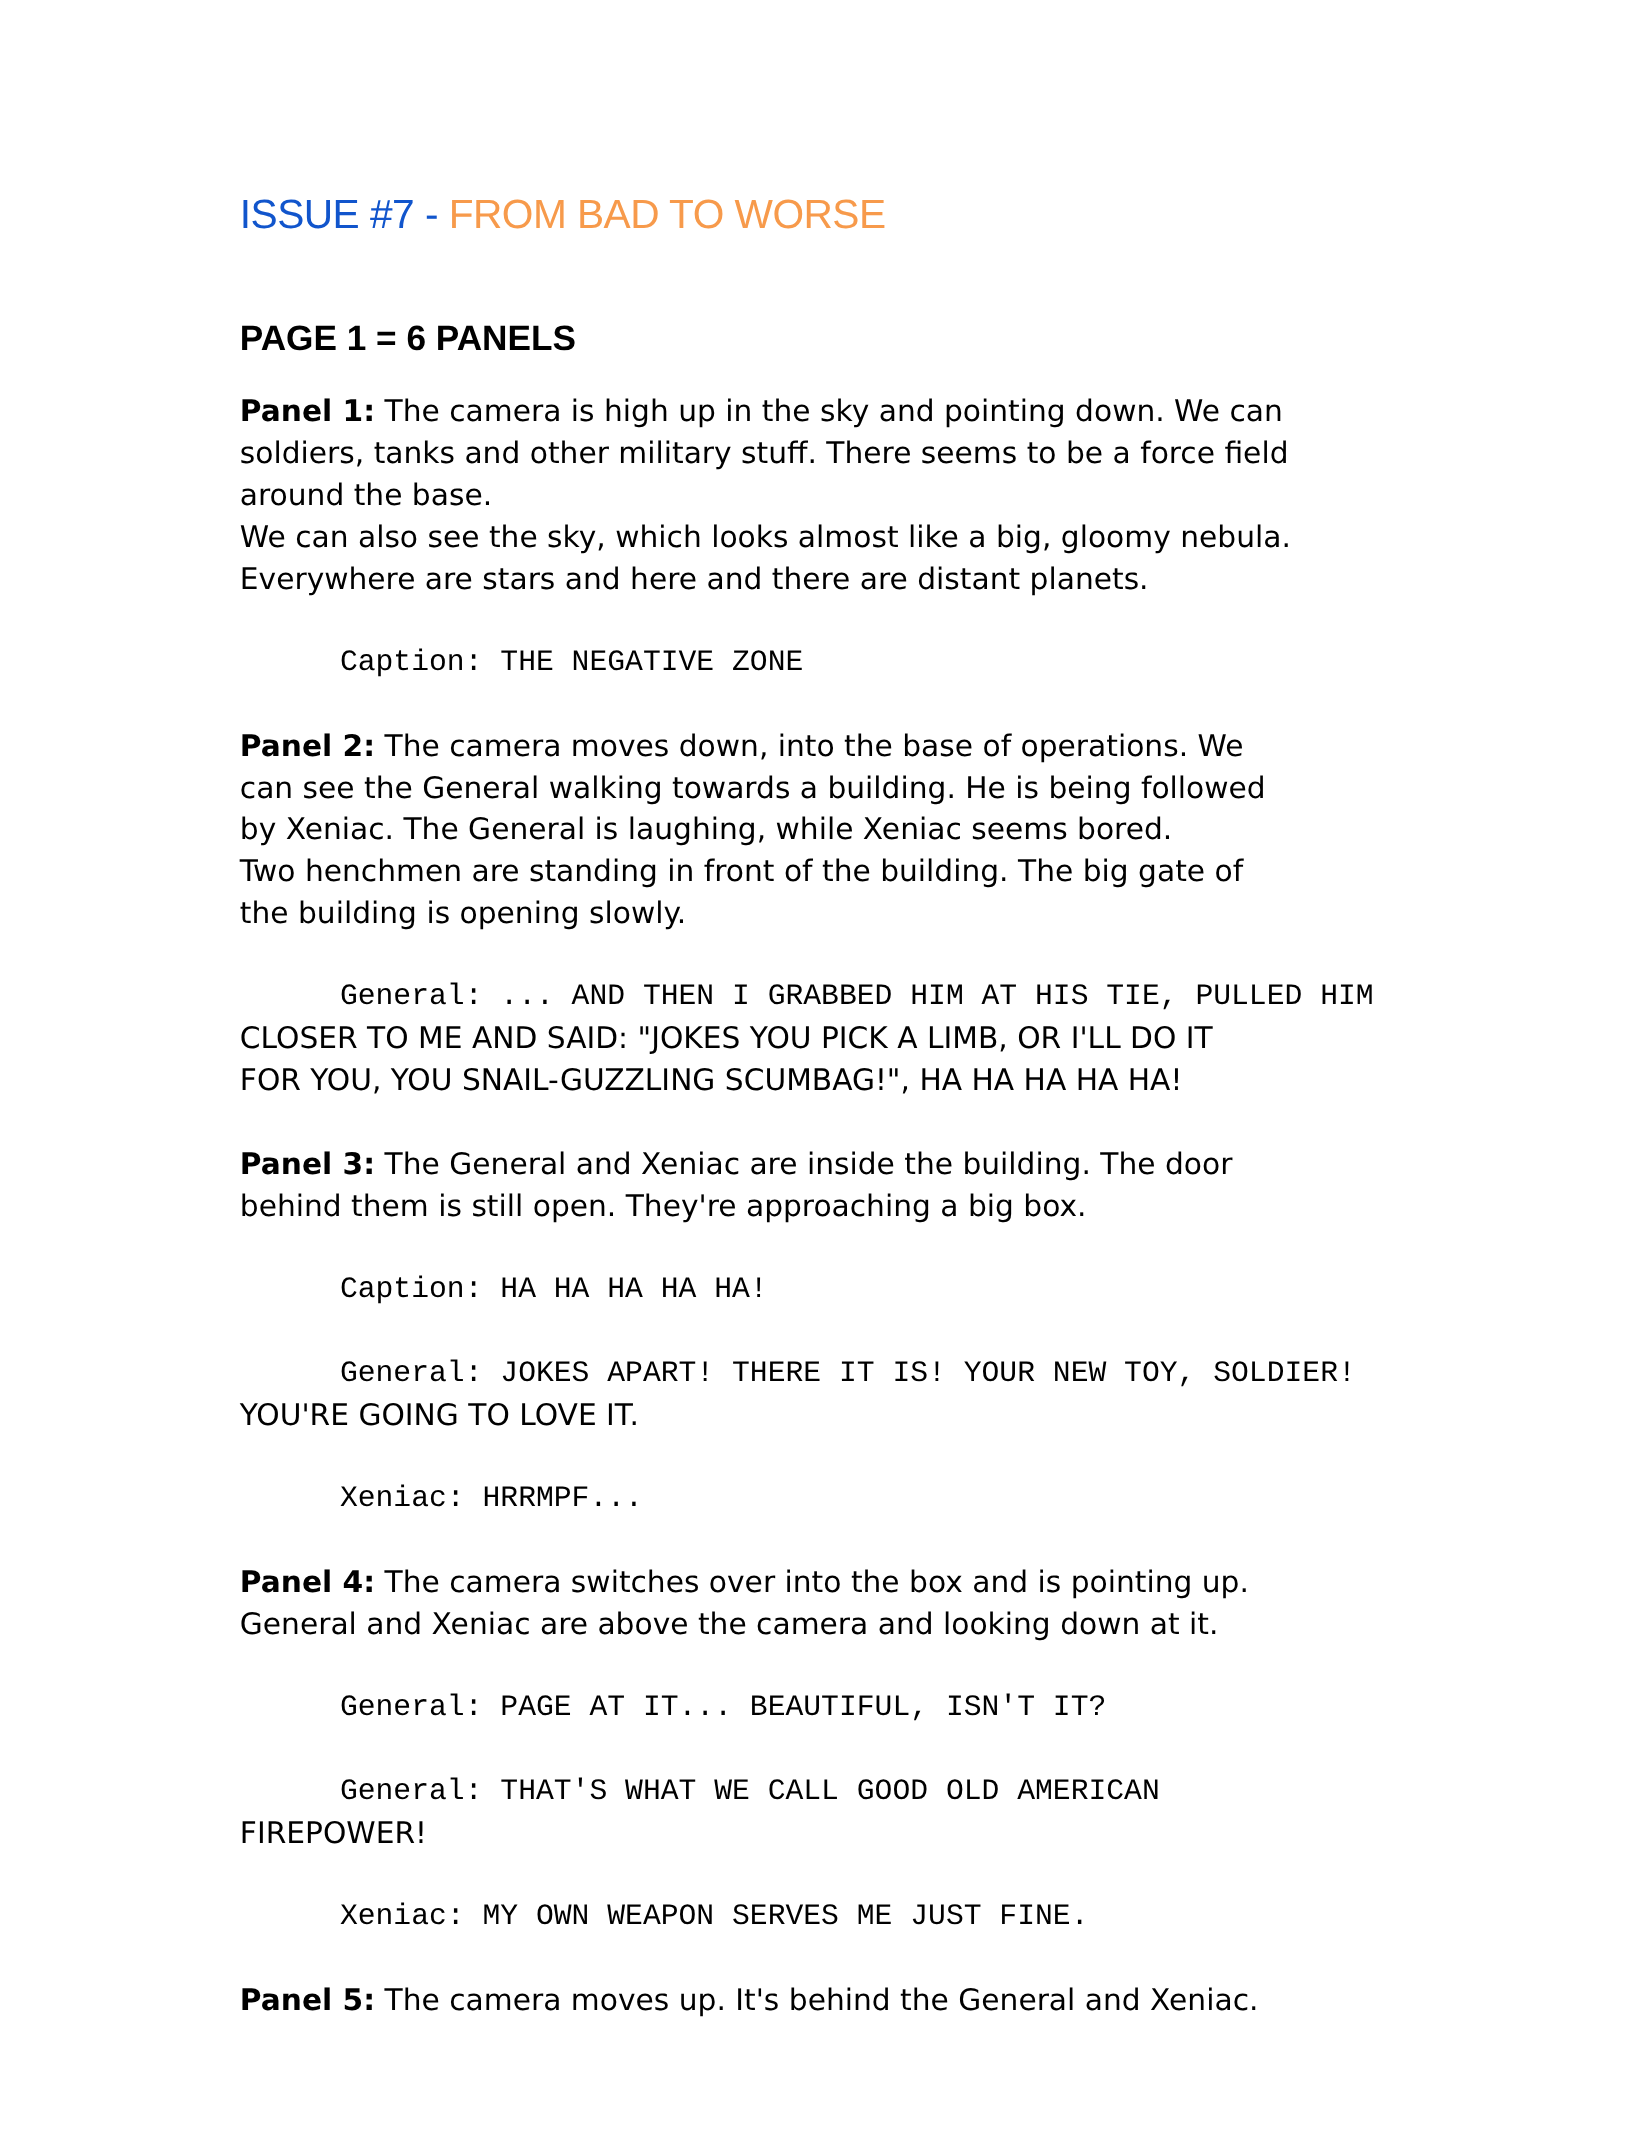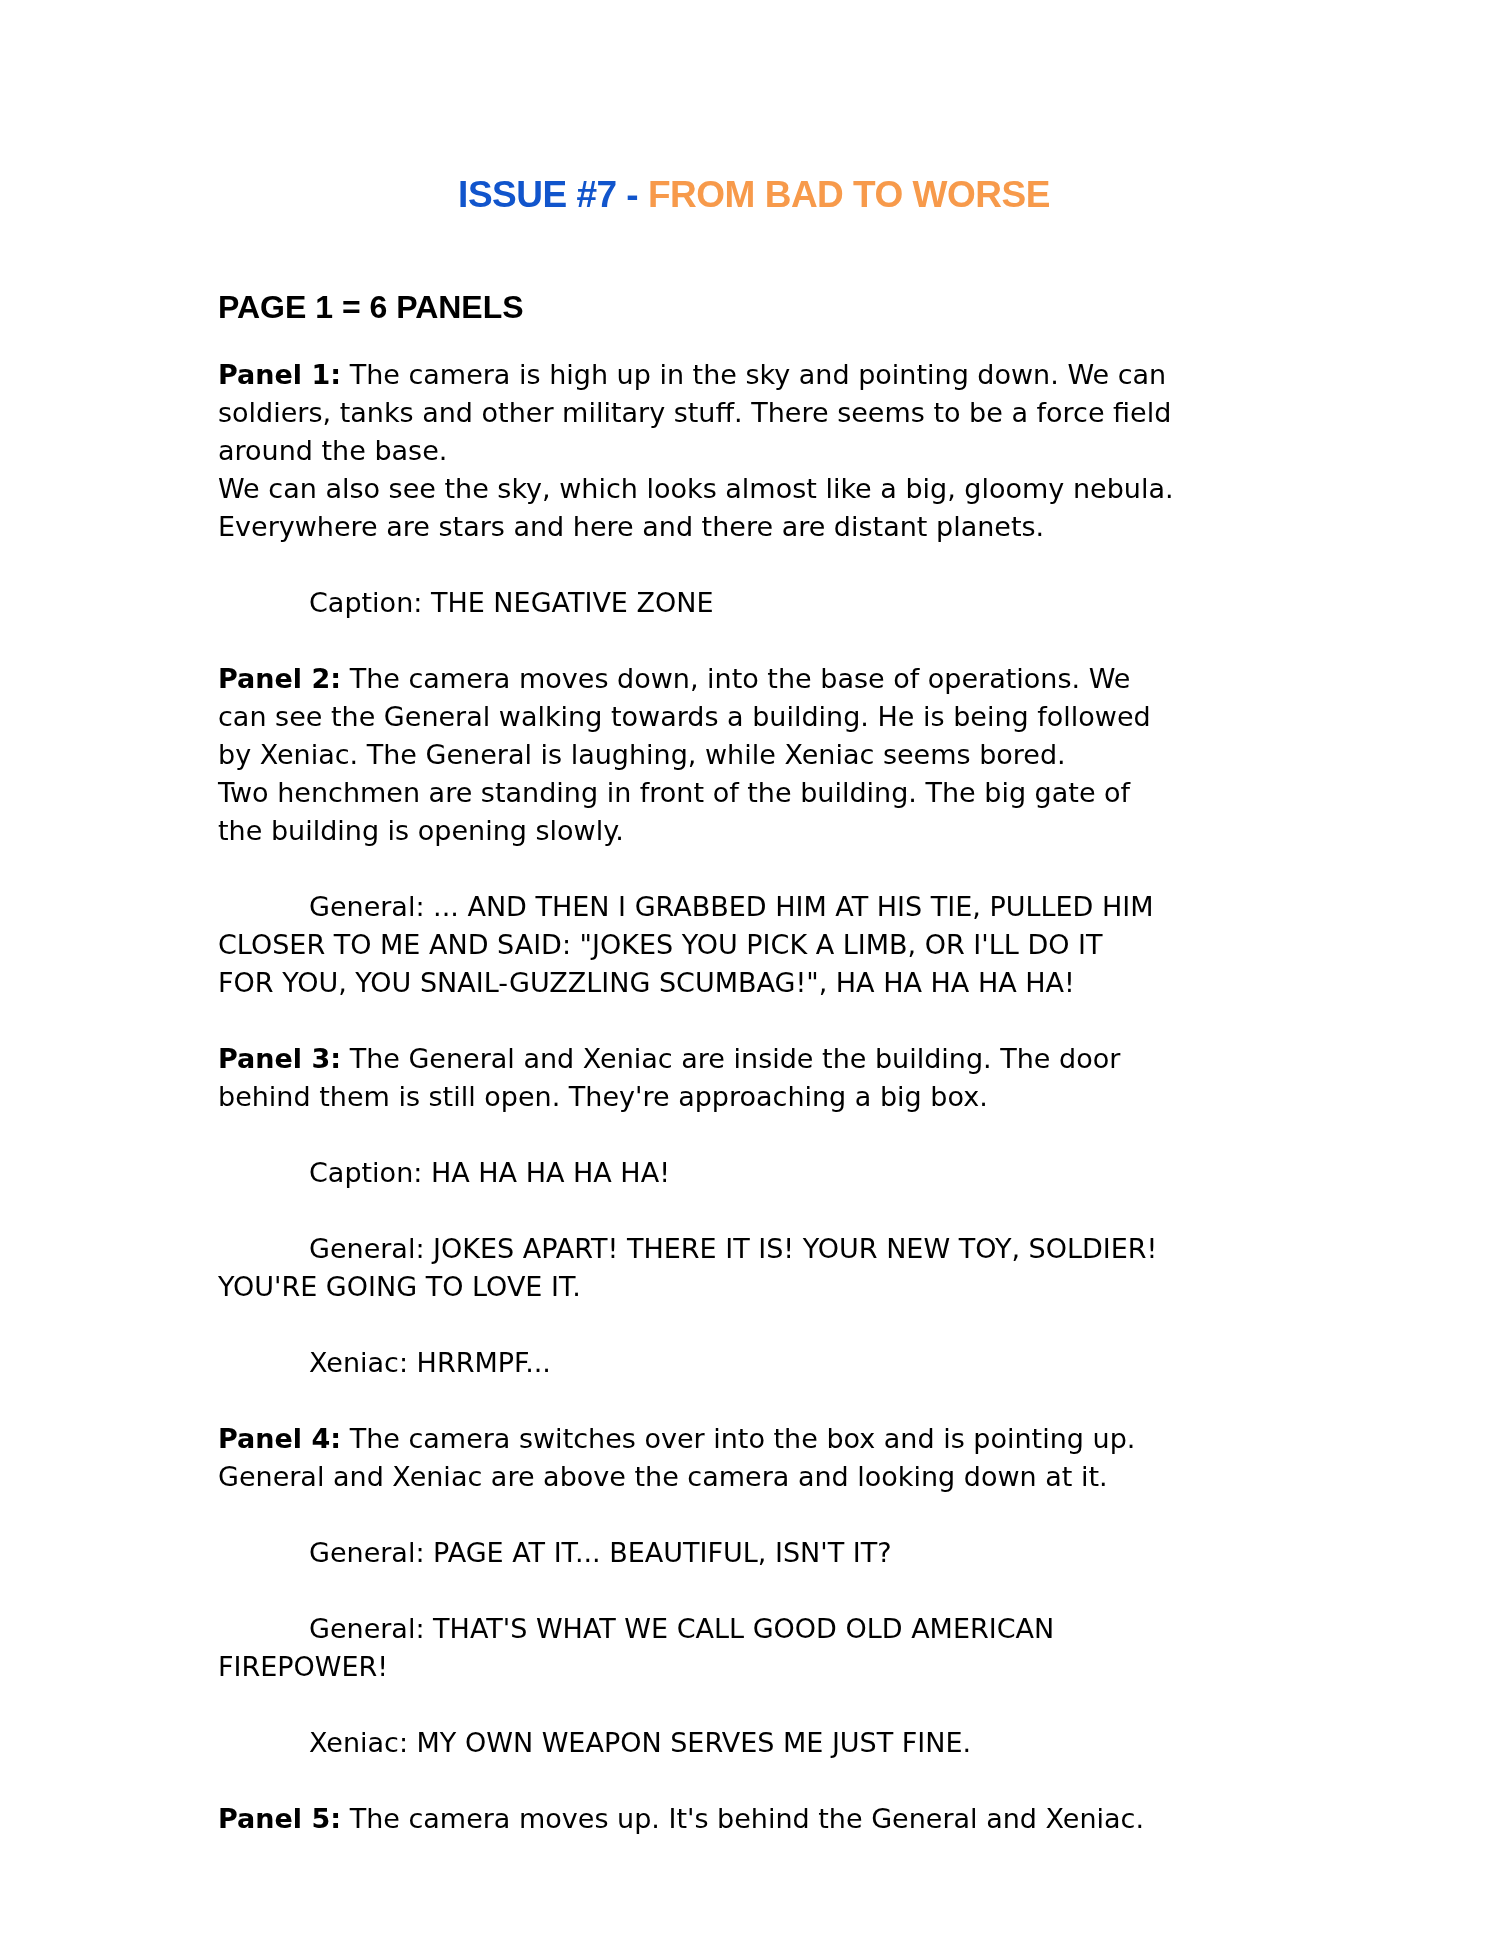--- a/index.html
+++ b/index.html
@@ -17,41 +17,40 @@
     background: var(--page-bg, #ffffff);
     font-family: "DejaVu Sans", sans-serif;
     font-size: 27px;
     line-height: 38px;
     color: var(--body-color, #000000);
   }
   .doc-title {
     font-family: "Liberation Sans", sans-serif;
     font-size: 37px;
     line-height: 50px;
-    font-weight: 700;
+    font-weight: 400;
     letter-spacing: -0.5px;
     margin: 0 0 68px 0;
     white-space: nowrap;
-    text-align: center;
   }
   .doc-title .issue   { color: var(--issue-color, #1155cc); }
   .doc-title .subtitle{ color: var(--subtitle-color, #f79a4b); }
   .page-heading {
     font-family: "Liberation Sans", sans-serif;
     font-size: 32px;
     line-height: 38px;
     font-weight: 700;
     text-underline-offset: 5px;
     text-decoration-thickness: 3px;
     margin: 0 0 30px 0;
     white-space: nowrap;
   }
   .para { margin: 0 0 38px 0; }
   .line { white-space: nowrap; }
-  .line.tab { padding-left: 91px; }
+  .line.tab { padding-left: 91px; font-family: Liberation Mono, monospace; }
   .panel-label { font-weight: 700; }
 </style>
 </head>
 <body>
 
 <div class="page">
   <div class="doc-title">
     <span class="issue">ISSUE #7 - </span><span class="subtitle">FROM BAD TO WORSE</span>
   </div>
   <div class="page-heading">PAGE 1 = 6 PANELS</div>

